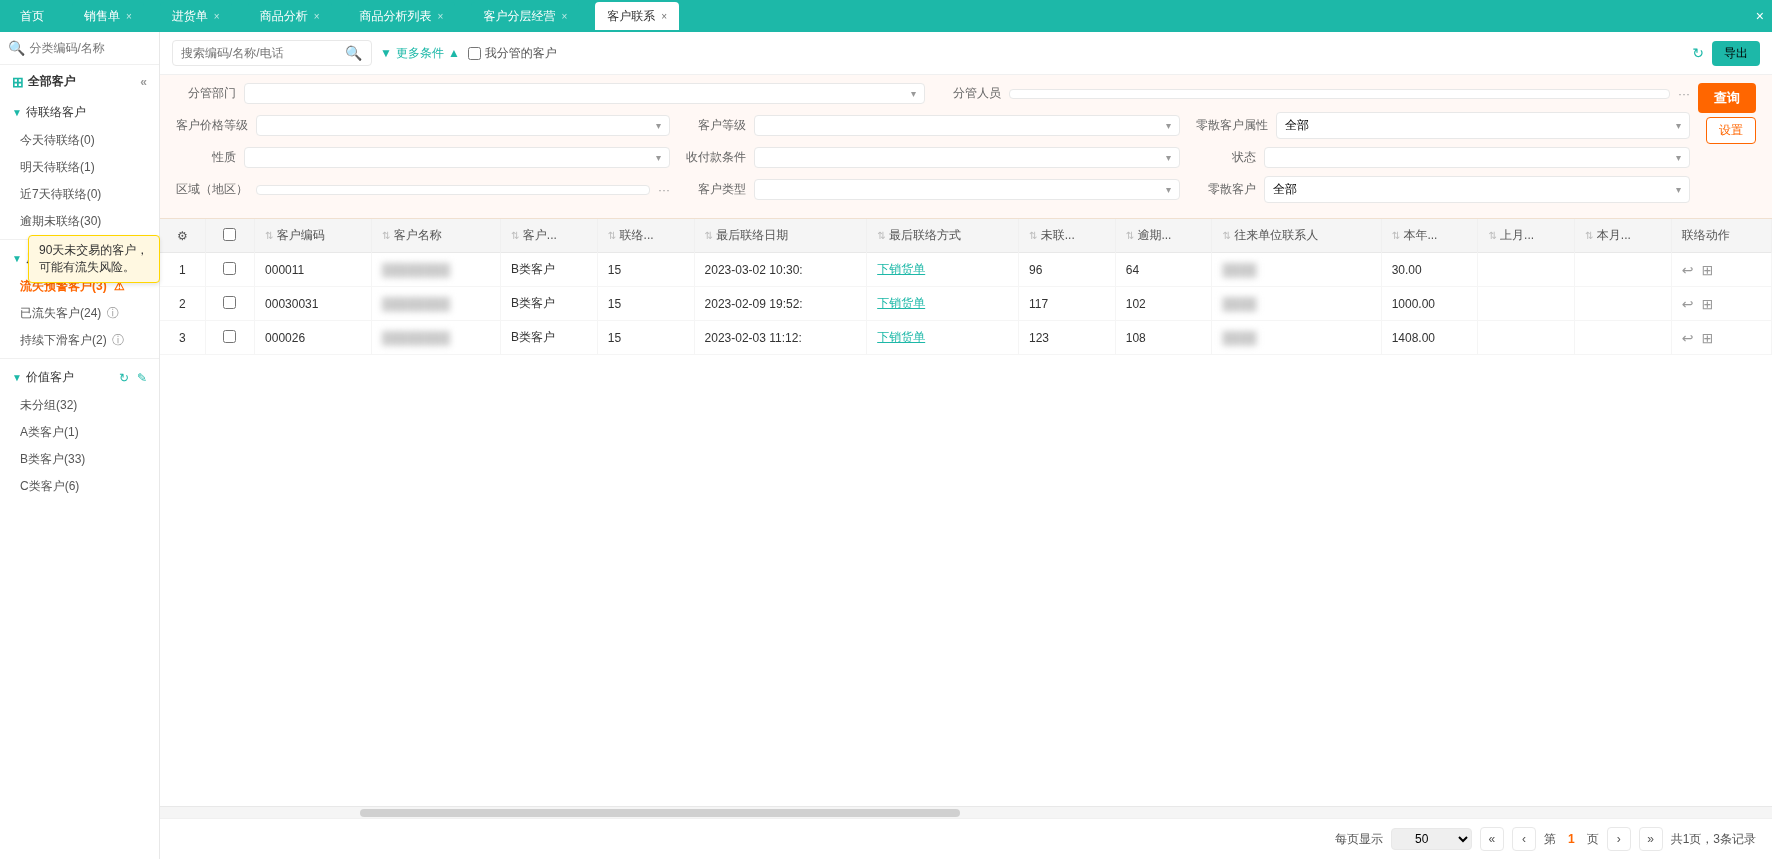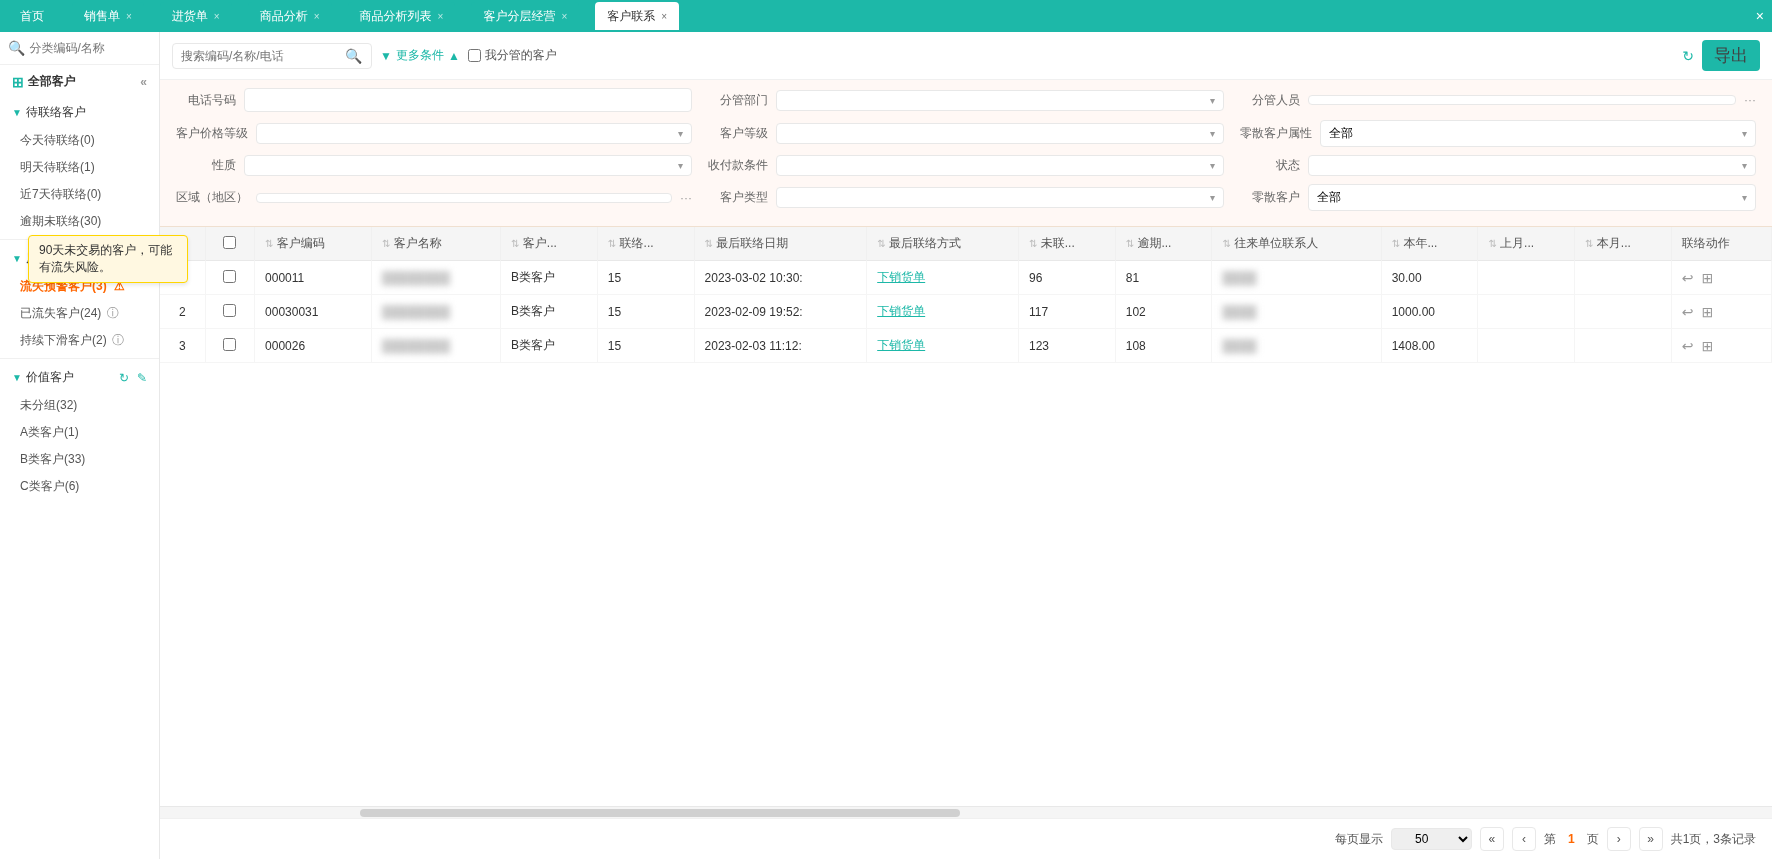--- a/index.html
+++ b/index.html
@@ -130,21 +130,21 @@
       position: absolute;
       left: 28px;
       background: #fff8e1;
       border: 1px solid #ffd600;
       border-radius: 4px;
       padding: 6px 10px;
       font-size: 12px;
       color: #333;
       z-index: 100;
       top: 235px;
-      width: 160px;
+      width: 132px;
       box-shadow: 0 2px 4px rgba(0,0,0,0.1);
     }
     .sidebar-divider {
       height: 1px;
       background: #f0f0f0;
       margin: 4px 0;
     }
 
     
     .content-area {
@@ -198,26 +198,26 @@
       color: #555;
     }
     .toolbar-right {
       margin-left: auto;
       display: flex;
       align-items: center;
       gap: 8px;
     }
     .btn-export {
       background: #1db8a8;
-      color: #404040;
+      color: #000000;
       border: none;
       padding: 4px 12px;
       border-radius: 4px;
       cursor: pointer;
-      font-size: 17px;
+      font-size: 12px;
     }
 
     
     .filter-panel {
       background: #fff8f5;
       border-bottom: 1px solid #f0e0d0;
       padding: 8px 16px;
     }
     .filter-row {
       display: flex;
@@ -530,24 +530,20 @@
         <button class="btn-export">导出</button>
       </div>
     </div>
 
     <div class="filter-panel">
       <div style="display:flex;gap:8px;">
         <div style="flex:1;">
 
           <div class="filter-row">
             <div class="filter-item">
-              <span class="filter-label">电话号码</span>
-              <input class="filter-input" type="text" style="">
-            </div>
-            <div class="filter-item">
               <span class="filter-label">分管部门</span>
               <div class="filter-select">
                 <span></span>
                 <span class="down-arrow">▾</span>
               </div>
             </div>
             <div class="filter-item">
               <span class="filter-label">分管人员</span>
               <div class="filter-select" style="flex:1;">
                 <span></span>
@@ -620,20 +616,24 @@
               </div>
             </div>
             <div class="filter-item">
               <span class="filter-label">零散客户</span>
               <div class="filter-select">
                 <span>全部</span>
                 <span class="down-arrow">▾</span>
               </div>
             </div>
           </div>
+        </div>
+        <div class="query-btns">
+          <button class="btn-query">查询</button>
+          <button class="btn-settings">设置</button>
         </div>
       </div>
     </div>
 
     <div class="table-container">
       <table>
         <thead>
           <tr>
             <th class="center">
               <span>⚙</span>
@@ -699,21 +699,21 @@
           <tr>
             <td class="center">1</td>
             <td class="center"><input type="checkbox" style=""></td>
             <td>000011</td>
             <td><span class="blurred">████████</span></td>
             <td>B类客户</td>
             <td>15</td>
             <td>2023-03-02 10:30:</td>
             <td><span class="link-text">下销货单</span></td>
             <td>96</td>
-            <td>81</td>
+            <td>64</td>
             <td><span class="blurred">████</span></td>
             <td class="number">30.00</td>
             <td></td>
             <td></td>
             <td>
               <div class="action-icons">
                 <span class="action-icon">↩</span>
                 <span class="action-icon">⊞</span>
               </div>
             </td>

